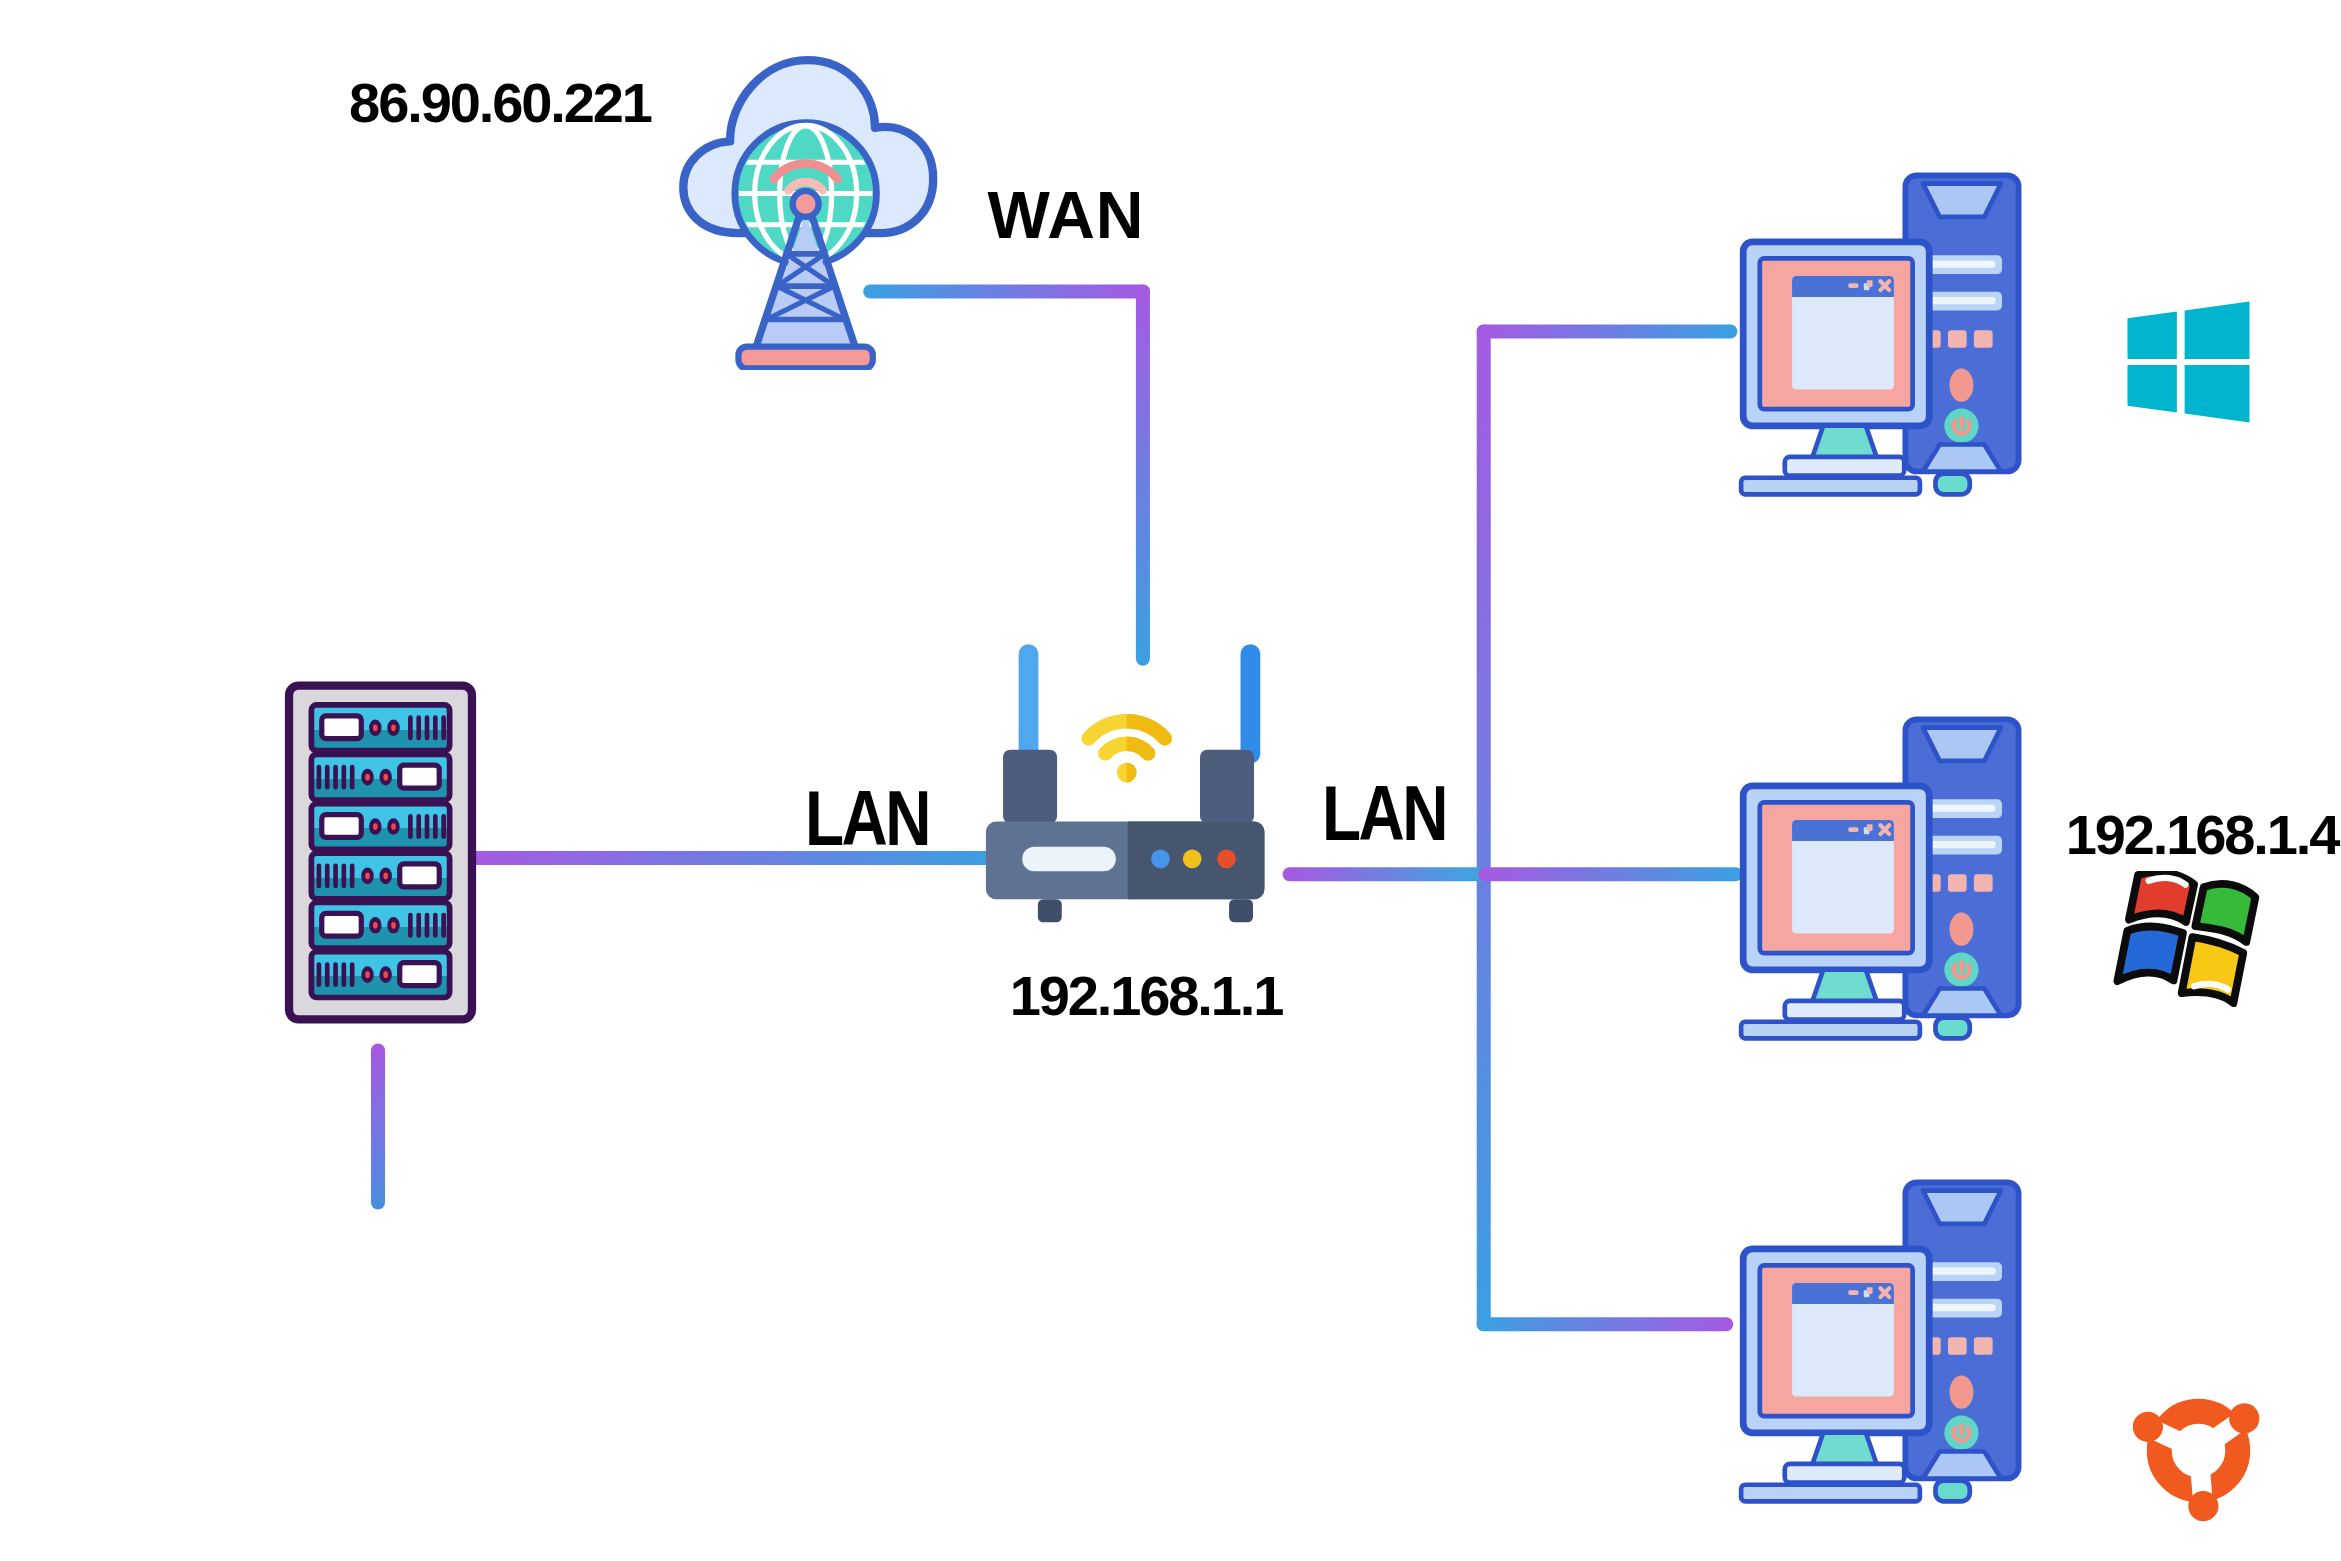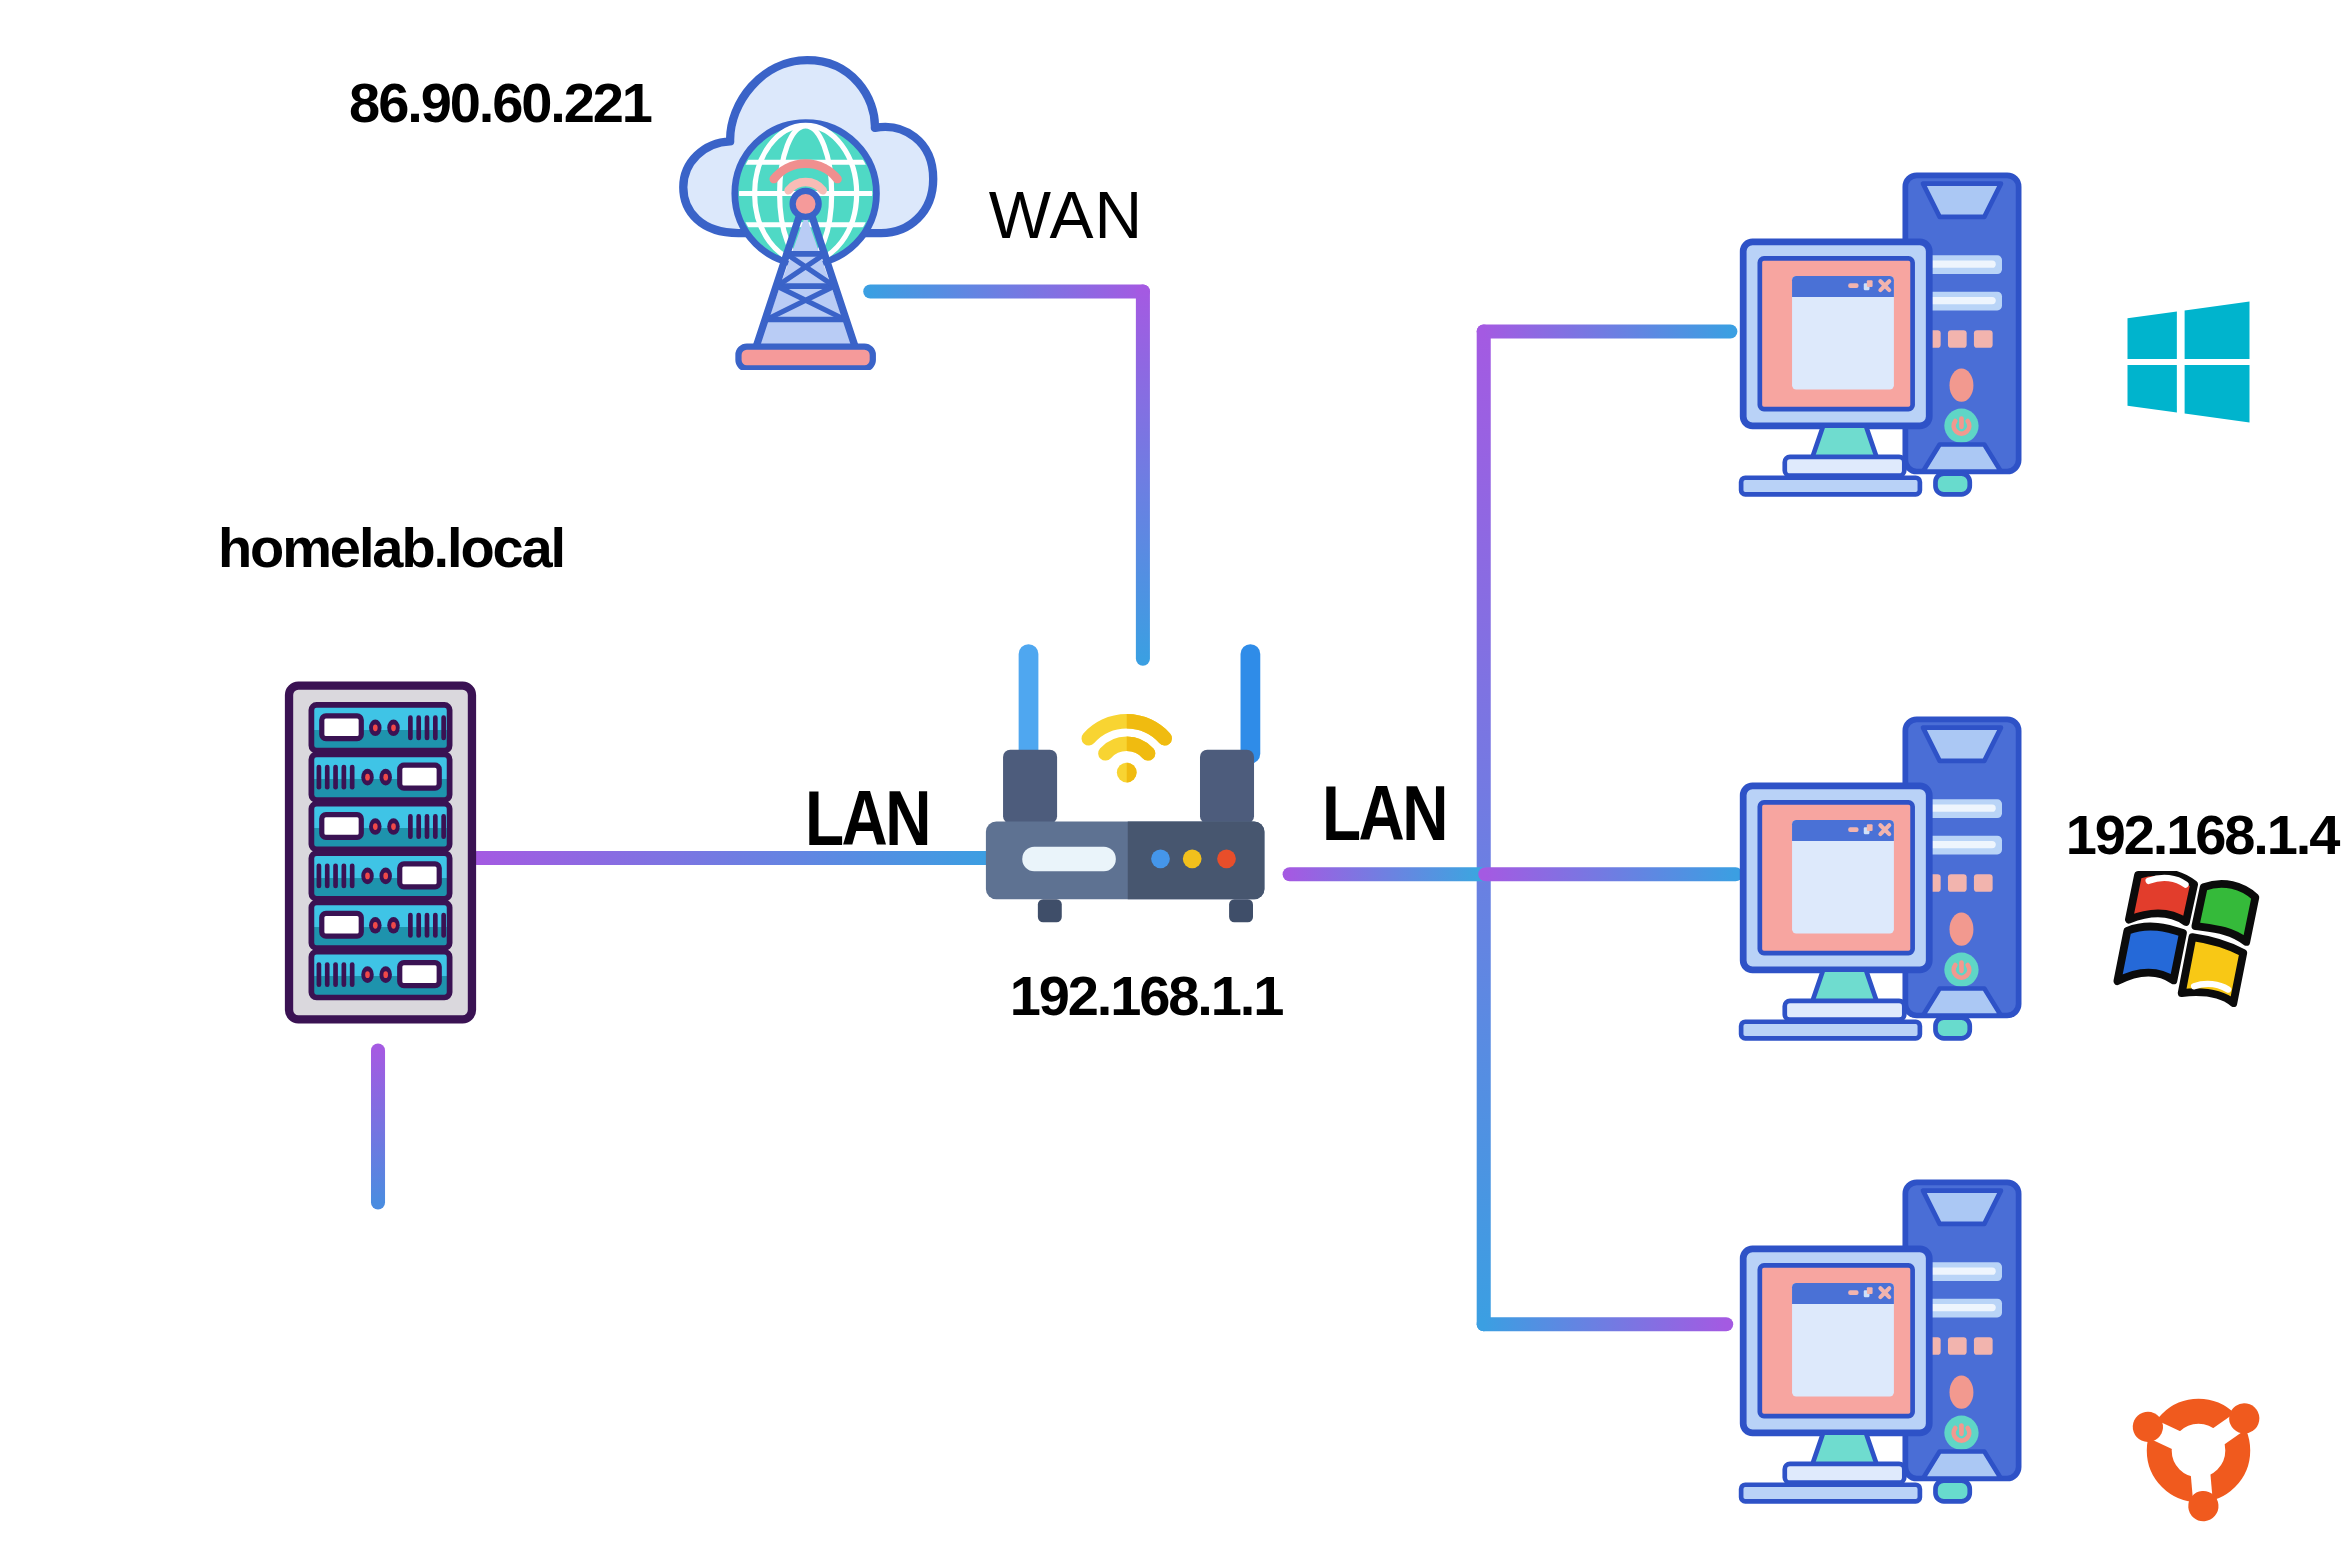--- a/index.html
+++ b/index.html
@@ -2,21 +2,21 @@
 <html style="font-size:8.3px"><head>
 <meta charset="utf-8">
 <style>
   html,body{margin:0;padding:0}
   body{width:2342px;height:1561px;position:relative;background:#ffffff;
        font-family:"Liberation Sans",sans-serif;overflow:hidden}
   .abs{position:absolute}
   .lbl{position:absolute;transform:translate(-50%,-50%);font-weight:700;font-size:56px;
        letter-spacing:-2.1px;color:#000;white-space:nowrap}
   .lbl.lan{font-size:78px;transform:translate(-50%,-50%) scaleX(.82);letter-spacing:-3.1px}
-  .lbl.wan{font-size:66px;letter-spacing:1px;font-weight:400}
+  .lbl.wan{font-size:66px;letter-spacing:1px;font-weight:700}
   svg.wires{position:absolute;left:0;top:0}
   .wire{stroke-width:27;stroke-linecap:round;fill:none}
 </style>
 </head>
 <body>
 
 <div class="abs" style="left:0;top:12px;width:2342px;height:1561px">
 
   <svg class="wires" width="2342" height="1561" viewBox="0 0 4500 3000">
     <defs>
@@ -265,20 +265,19 @@
       <circle cx="50" cy="13" r="10" fill="#f05a1e"></circle>
     </g>
     <g transform="rotate(295 50 50)">
       <rect x="43.5" y="6" width="13" height="28" fill="#ffffff"></rect>
       <circle cx="50" cy="13" r="10" fill="#f05a1e"></circle>
     </g>
   </svg>
 
   <div class="lbl" style="left:500px;top:90px">86.90.60.221</div>
   <div class="lbl wan" style="left:1066px;top:203px">WAN</div>
-  <div class="lbl" style="left:391px;top:535px">homelab.local</div>
   <div class="lbl lan" style="left:867px;top:806px">LAN</div>
   <div class="lbl lan" style="left:1384px;top:801px">LAN</div>
   <div class="lbl" style="left:1146px;top:983px">192.168.1.1</div>
   <div class="lbl" style="left:2202px;top:822px">192.168.1.4</div>
 
 </div>
 
 
 </body></html>

